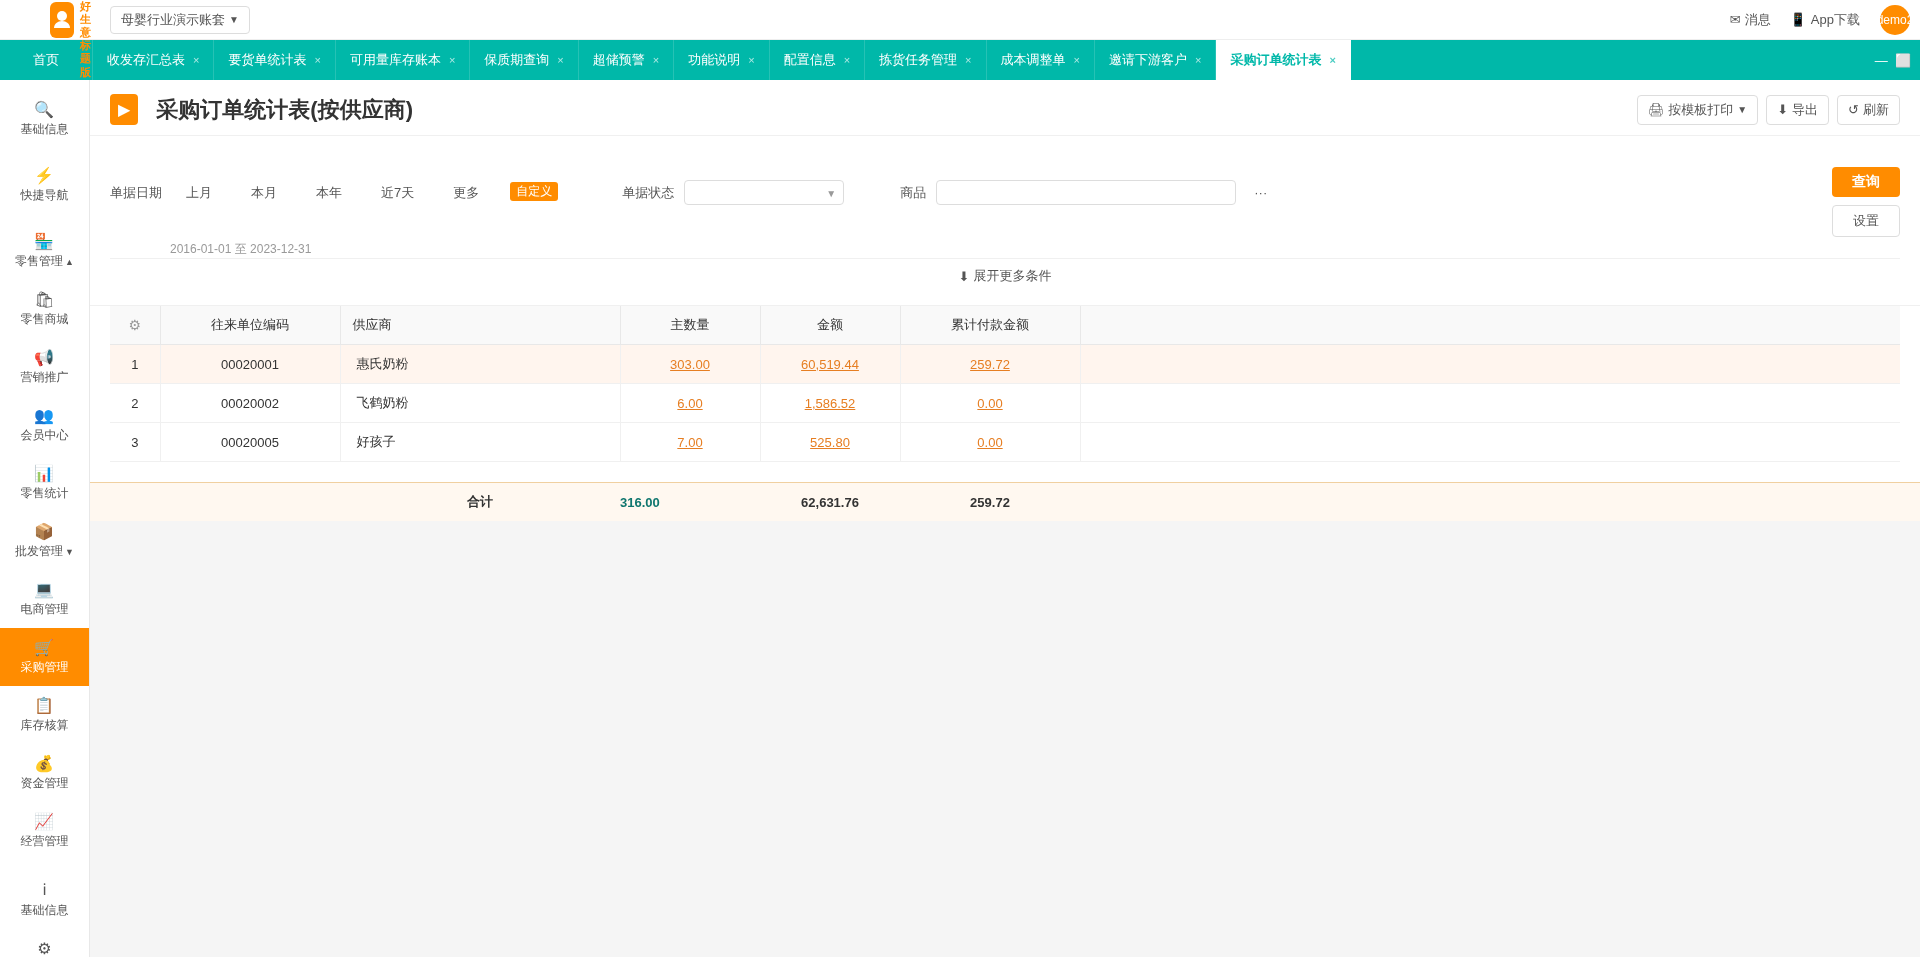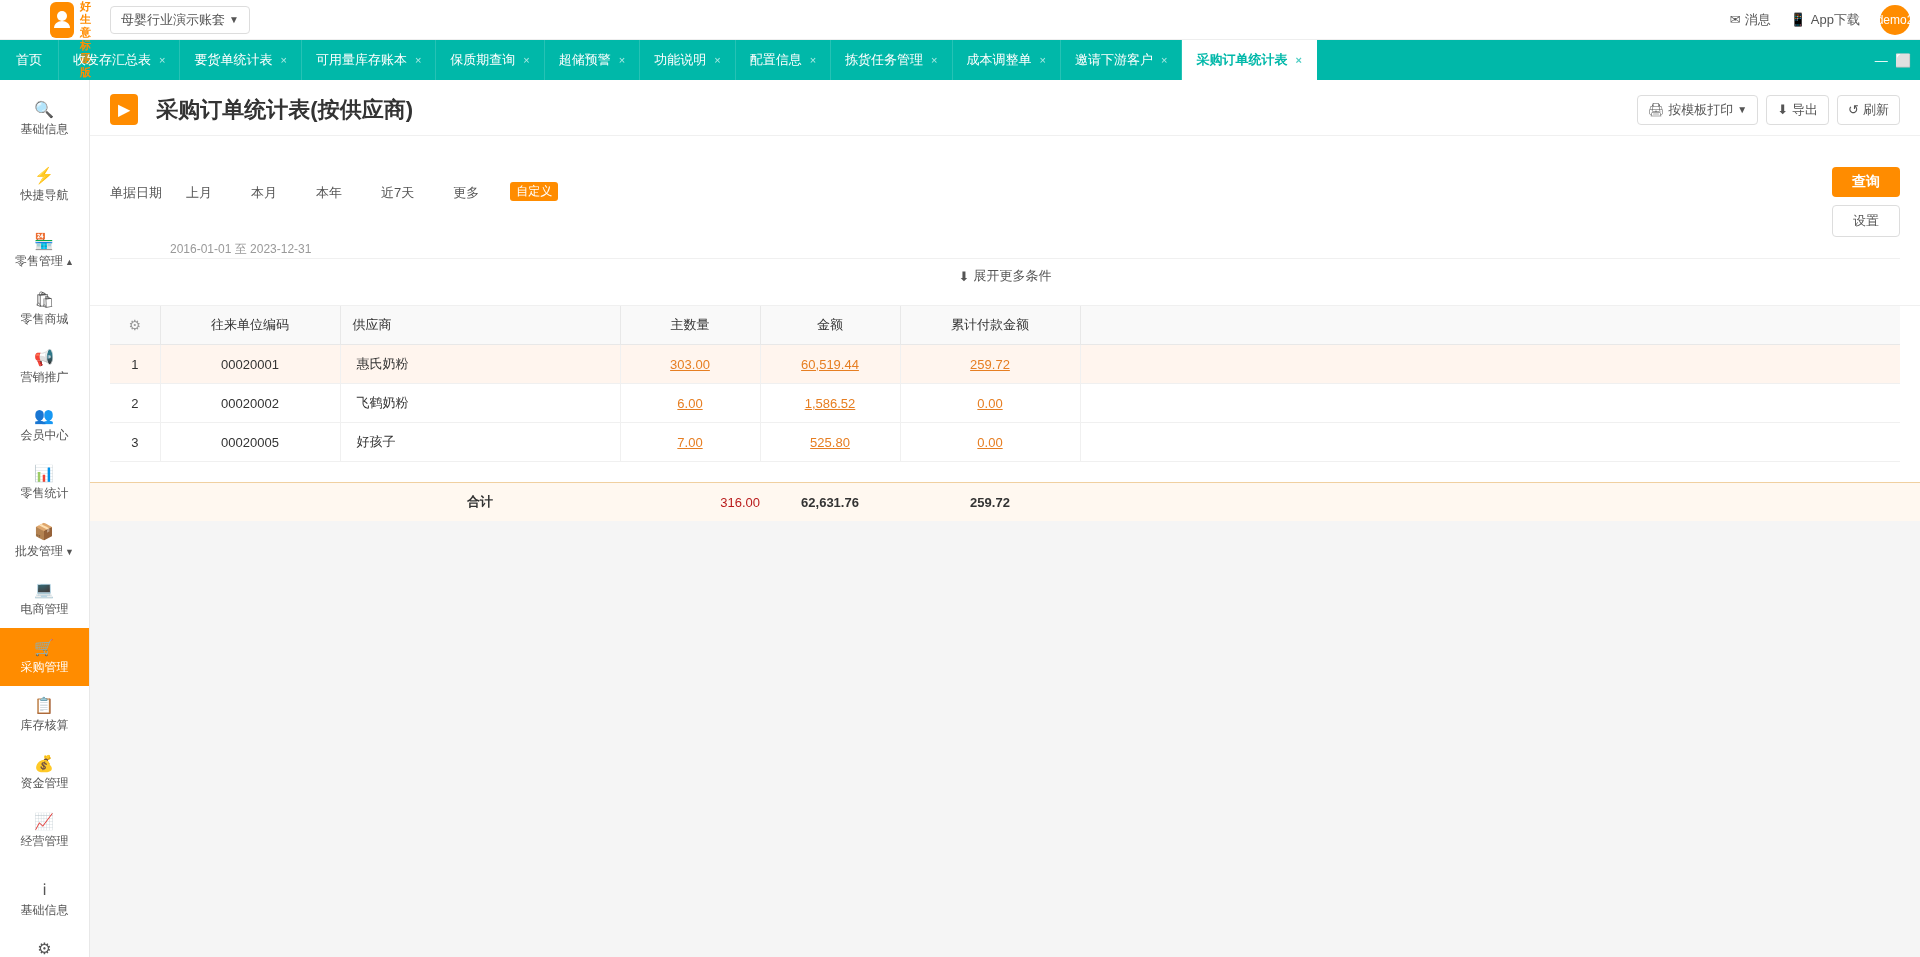--- a/index.html
+++ b/index.html
@@ -15,21 +15,21 @@
     .top-right { margin-left: auto; display: flex; align-items: center; gap: 20px; }
     .top-right-item { display: flex; align-items: center; gap: 4px; color: #555; font-size: 13px; cursor: pointer; }
     .avatar { width: 30px; height: 30px; background: #ff8c00; border-radius: 50%; display: flex; align-items: center; justify-content: center; color: white; font-size: 12px; }
 
     
     .nav-tabs { height: 40px; background: #00b8a9; display: flex; align-items: center; padding: 0; overflow: hidden; }
     .nav-tab { height: 40px; padding: 0 14px; display: flex; align-items: center; color: #fff; font-size: 13px; cursor: pointer; white-space: nowrap; border-right: 1px solid rgba(255,255,255,0.15); position: relative; gap: 4px; flex-shrink: 0; }
     .nav-tab.active { background: #fff; color: #00b8a9; font-weight: bold; }
     .nav-tab .close-btn { font-size: 11px; color: inherit; opacity: 0.7; margin-left: 4px; }
     .nav-tab.active .close-btn { color: #00b8a9; }
-    .nav-tab-home { padding: 0 16px; font-size: 13px; color: #fff; }
+    .nav-tab-home { padding: 0 33px; font-size: 13px; color: #fff; }
     .nav-right-icons { margin-left: auto; display: flex; align-items: center; gap: 8px; padding: 0 8px; color: white; }
 
     
     .main-layout { display: flex; height: calc(957px - 80px); }
 
     
     .sidebar { width: 90px; background: #fff; border-right: 1px solid #e8e8e8; display: flex; flex-direction: column; padding-top: 10px; flex-shrink: 0; }
     .sidebar-divider { height: 1px; background: #eee; margin: 4px 0; }
     .sidebar-item { padding: 10px 0; cursor: pointer; text-align: center; color: #555; font-size: 12px; display: flex; flex-direction: column; align-items: center; gap: 2px; }
     .sidebar-item.active { color: #fff; background: #ff8c00; }
@@ -257,20 +257,35 @@
       <div class="filter-area">
         <div class="filter-row">
           <span class="filter-label">单据日期</span>
           <div class="date-shortcuts">
             <span class="date-btn">上月</span>
             <span class="date-btn">本月</span>
             <span class="date-btn">本年</span>
             <span class="date-btn">近7天</span>
             <span class="date-btn">更多</span>
             <span class="custom-tag">自定义</span>
+          </div>
+          <div style="margin-left: 8px; display: flex; align-items: center; gap: 16px;">
+            <div style="display:flex; align-items:center; gap: 10px; margin-left: 40px;">
+              <span class="filter-label">单据状态</span>
+              <div class="select-wrapper">
+                <select class="filter-select">
+                  <option value=""></option>
+                </select>
+              </div>
+            </div>
+            <div style="display:flex; align-items:center; gap: 10px; margin-left: 40px;">
+              <span class="filter-label">商品</span>
+              <input type="text" class="goods-input" placeholder="" style="min-width: 300px;">
+              <span class="more-btn">···</span>
+            </div>
           </div>
           <div class="filter-actions" style="margin-left: auto;">
             <button class="btn-query">查询</button>
             <button class="btn-settings">设置</button>
           </div>
         </div>
         <div style="color: #999; font-size: 12px; margin-left: 60px; margin-top: 4px;">2016-01-01 至 2023-12-31</div>
 
         <div class="expand-more">
           <span>⬇</span>
@@ -322,21 +337,21 @@
               <td class="col-rest"></td>
             </tr>
           </tbody>
         </table>
       </div>
 
       <div style="background:#fff8f0; border-top: 1px solid #f0d0a0; padding: 10px 20px 10px; display: flex; align-items: center;">
         <div style="width: 50px;"></div>
         <div style="width: 180px;"></div>
         <div style="width: 280px; text-align:center; font-weight:bold; color:#333;">合计</div>
-        <div style="width: 140px; text-align:right; font-weight:normal; color:#b91c1c;">316.00</div>
+        <div style="width: 140px; text-align:left; font-weight:bold; color:#0f766e;">316.00</div>
         <div style="width: 140px; text-align:center; font-weight:bold; color:#333;">62,631.76</div>
         <div style="width: 180px; text-align:center; font-weight:bold; color:#333;">259.72</div>
         <div style="flex:1;"></div>
       </div>
 
     </div>
   </div>
 </div>
 
 </body></html>

